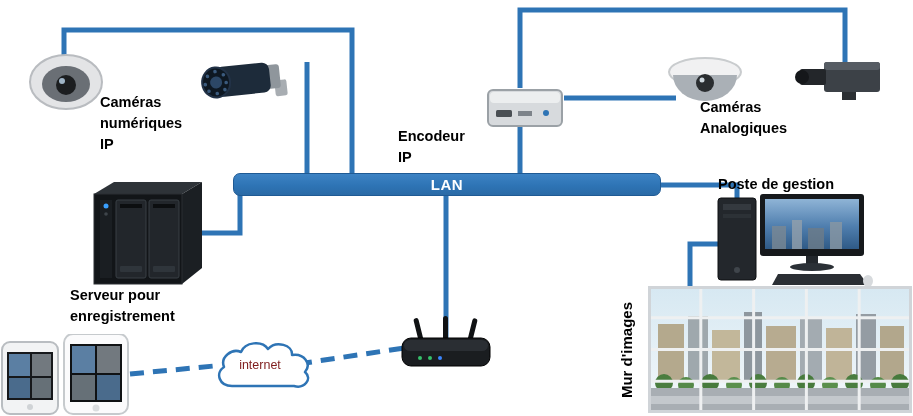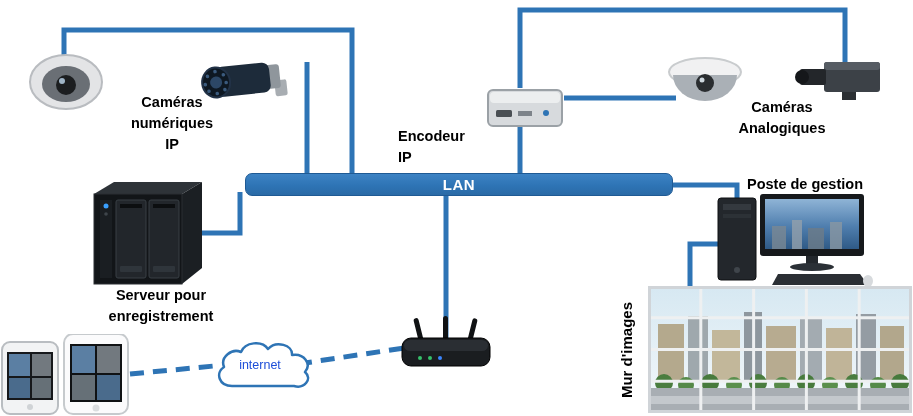--- a/index.html
+++ b/index.html
@@ -5,36 +5,36 @@
   html,body{margin:0;padding:0;background:#ffffff;}
   #canvas{
     position:relative;width:913px;height:416px;background:#ffffff;overflow:hidden;
     font-family:"Liberation Sans",sans-serif;color:#000;
   }
   .abs{position:absolute;}
   .label{
     position:absolute;font-weight:700;font-size:14.5px;line-height:21px;
     white-space:pre-line;color:#000;
   }
-  .label.center{text-align:center;margin-left:12px;}
+  .label.center{}
   #lan-bar{
     position:absolute;left:233px;top:173px;width:428px;height:23px;
     background:linear-gradient(#3d83c4,#2E74B5 55%,#2a6aa6);
     border:1.5px solid #1f5a94;border-radius:7px;box-sizing:border-box;
-    display:flex;align-items:center;justify-content:center;margin-left:12px;
+    display:flex;align-items:center;justify-content:center;
   }
   #lan-bar span{color:#fff;font-weight:700;font-size:15px;letter-spacing:.5px;}
   #wall-label{
     position:absolute;left:567px;top:339px;width:124px;height:22px;
     transform:rotate(-90deg);transform-origin:center;
     font-weight:700;font-size:15px;text-align:center;
   }
   #internet-label{
     position:absolute;left:212px;top:358px;width:96px;text-align:center;
-    font-size:12.5px;color:#1d4ed8;font-weight:400;
+    font-size:12.5px;color:#7f1d1d;font-weight:400;
   }
   svg{display:block;}
 </style>
 </head>
 <body>
 
 <div id="canvas">
 
   <svg class="abs" style="left:0;top:0;" width="913" height="416" viewBox="0 0 913 416">
     <g fill="none" stroke="#2E74B5" stroke-width="5" stroke-linecap="butt" stroke-linejoin="miter">

